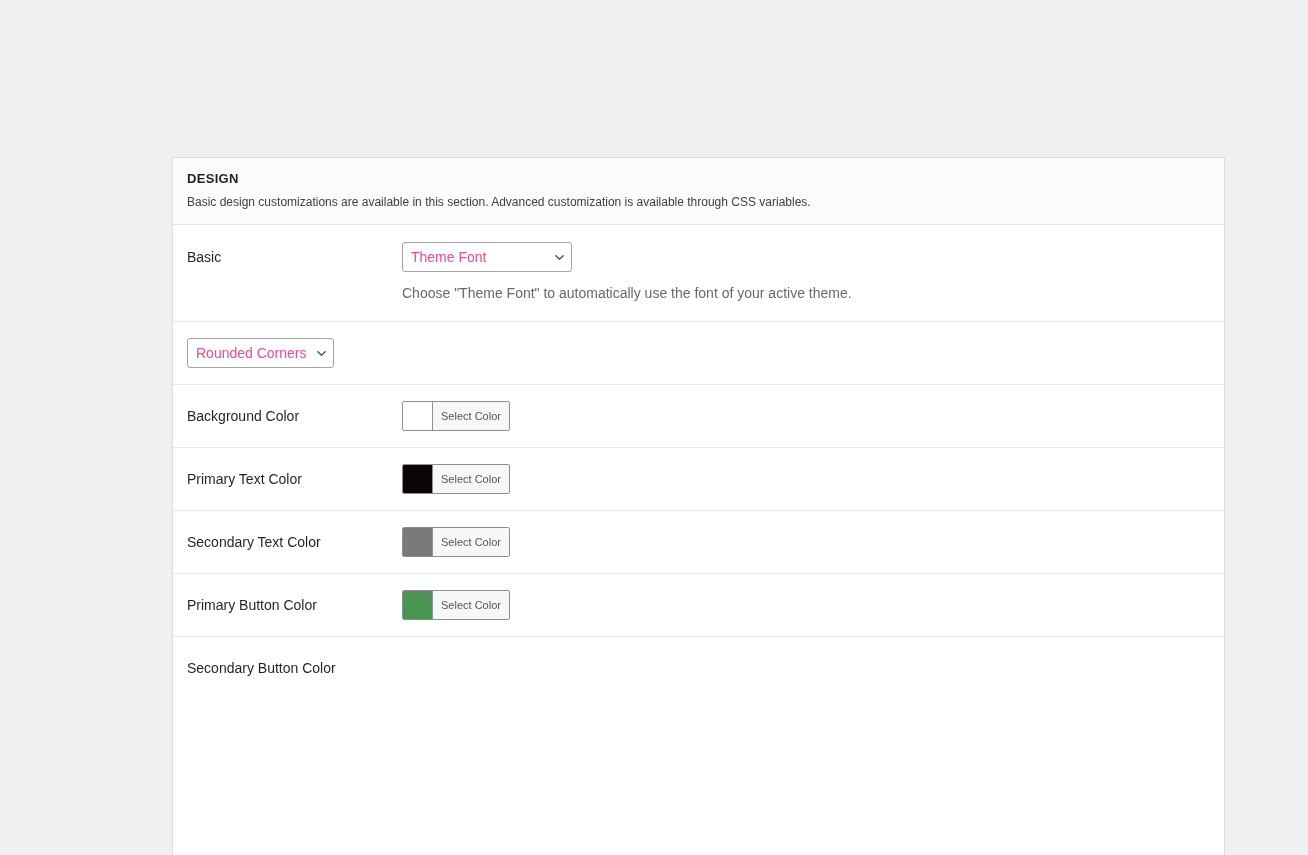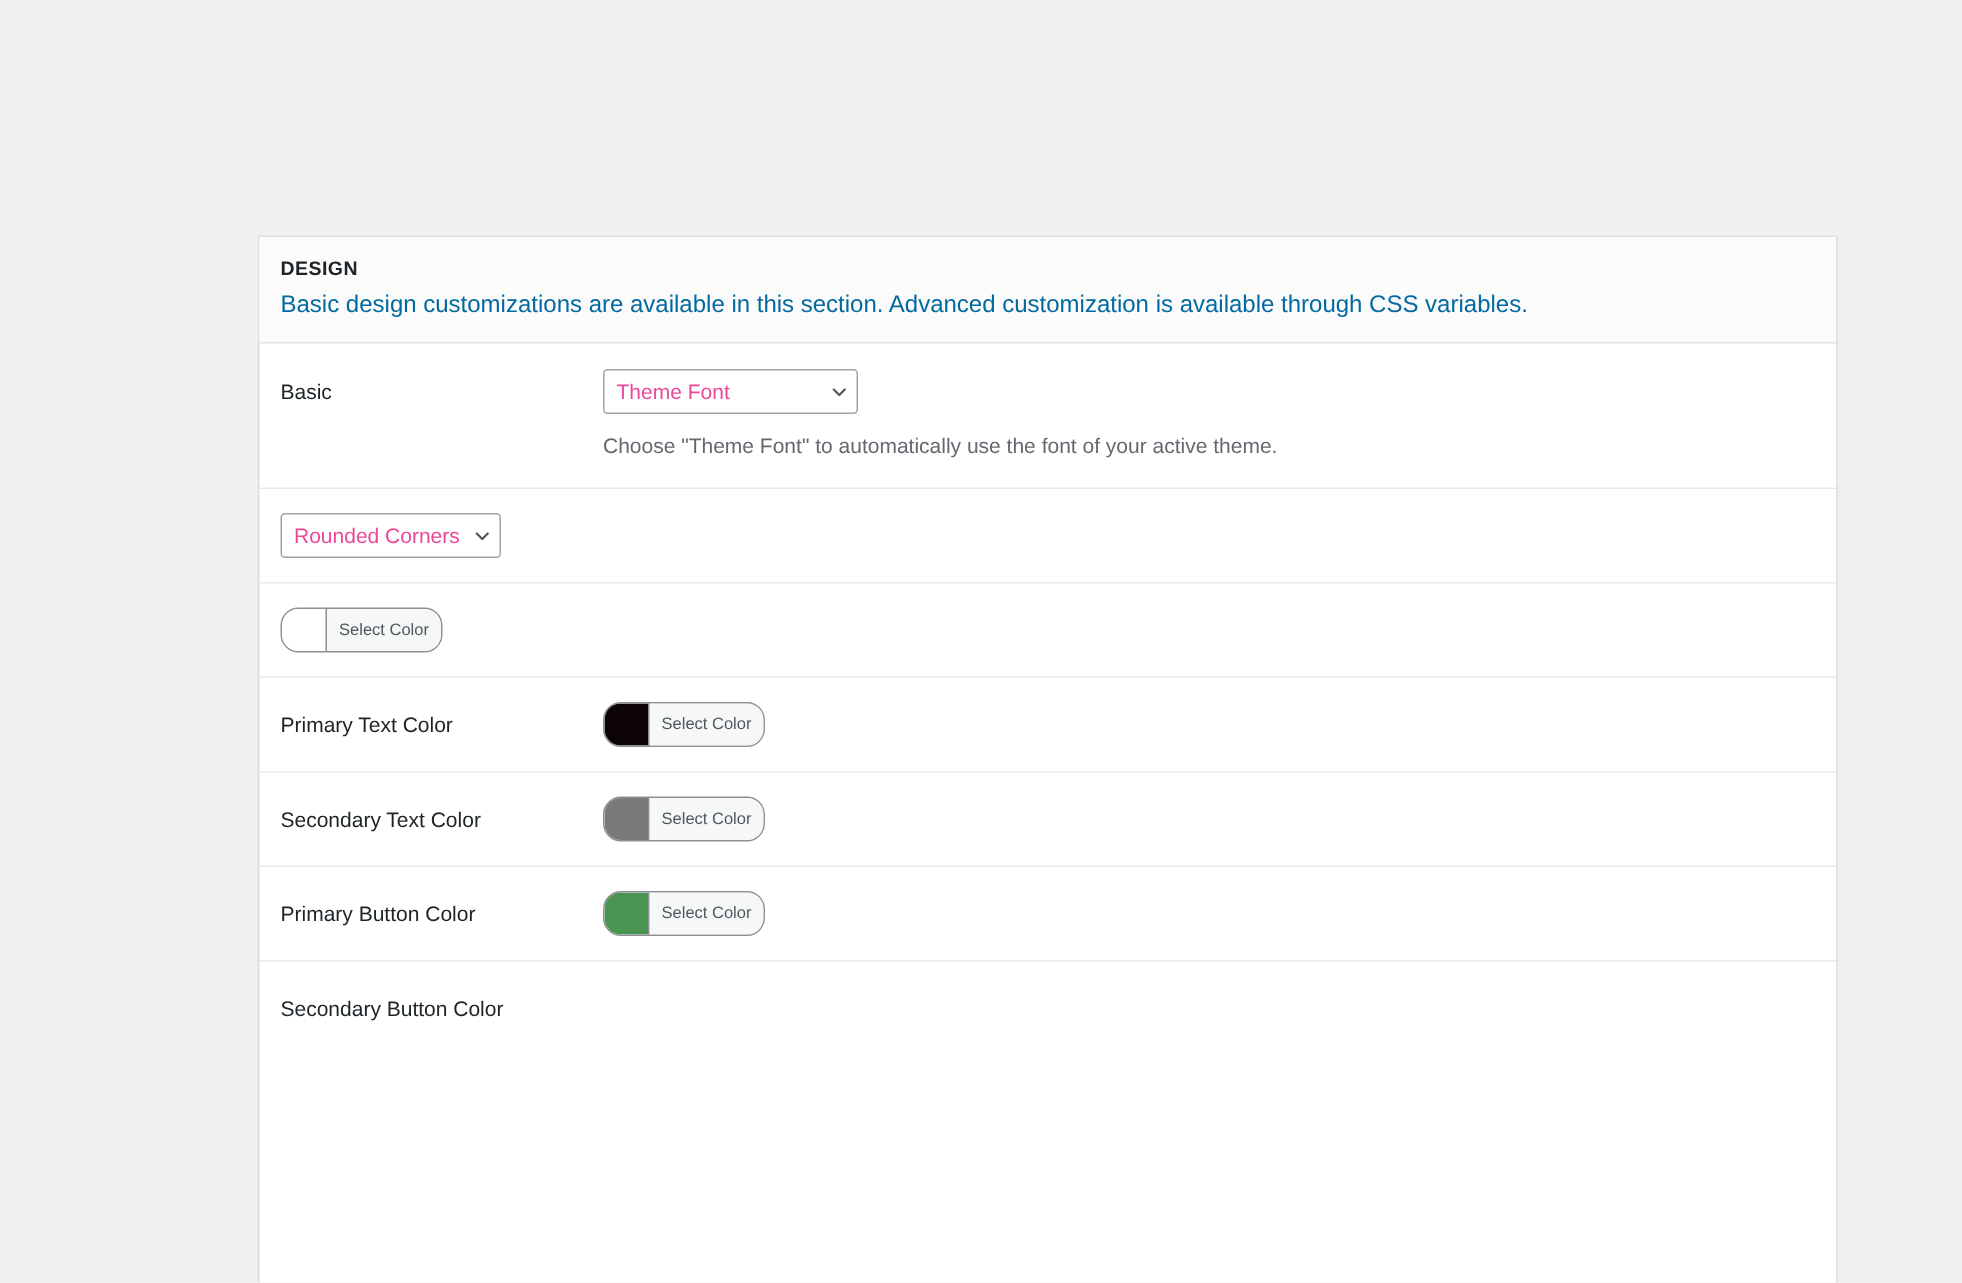--- a/index.html
+++ b/index.html
@@ -30,22 +30,22 @@
   }
   .card-title {
     font-size: 13px;
     font-weight: 700;
     letter-spacing: 0.3px;
     color: #1d2327;
     text-transform: uppercase;
     margin-bottom: 9px;
   }
   .card-description {
-    font-size: 16px;
-    color: #0369a1;
+    font-size: 12px;
+    color: #404040;
   }
 
   .row {
     display: flex;
     align-items: flex-start;
     padding: 16px 14px;
     border-bottom: 1px solid #e8eaed;
   }
   .row:last-child { border-bottom: none; flex-direction: column; }
   .row.row-tall { padding: 17px 14px 20px 14px; }
@@ -97,21 +97,21 @@
   }
 
   
   .color-button {
     display: flex;
     align-items: stretch;
     height: 30px;
     width: 108px;
     padding: 0;
     border: 1px solid #8c8f94;
-    border-radius: 12px;
+    border-radius: 2px;
     background: #f6f7f7;
     overflow: hidden;
     cursor: pointer;
     font-family: "Liberation Sans", sans-serif;
   }
   .color-swatch {
     width: 30px;
     flex: 0 0 30px;
     background: #ffffff;
     border-right: 1px solid #8c8f94;
@@ -160,20 +160,21 @@
             <option>Rounded Corners</option>
           </select>
           <svg class="chevron" viewBox="0 0 12 12" fill="none">
             <path d="M2 4 L6 8 L10 4" stroke="#50575e" stroke-width="1.6" fill="none" stroke-linecap="round" stroke-linejoin="round"></path>
           </svg>
         </span>
       </div>
     </div>
 
     <div class="row">
+      <div class="row-label">Background Color</div>
       <div class="row-control">
         <button class="color-button">
           <span class="color-swatch" style="background-color: rgb(255, 255, 255);"></span>
           <span class="color-button-text">Select Color</span>
         </button>
       </div>
     </div>
 
     <div class="row">
       <div class="row-label">Primary Text Color</div>

